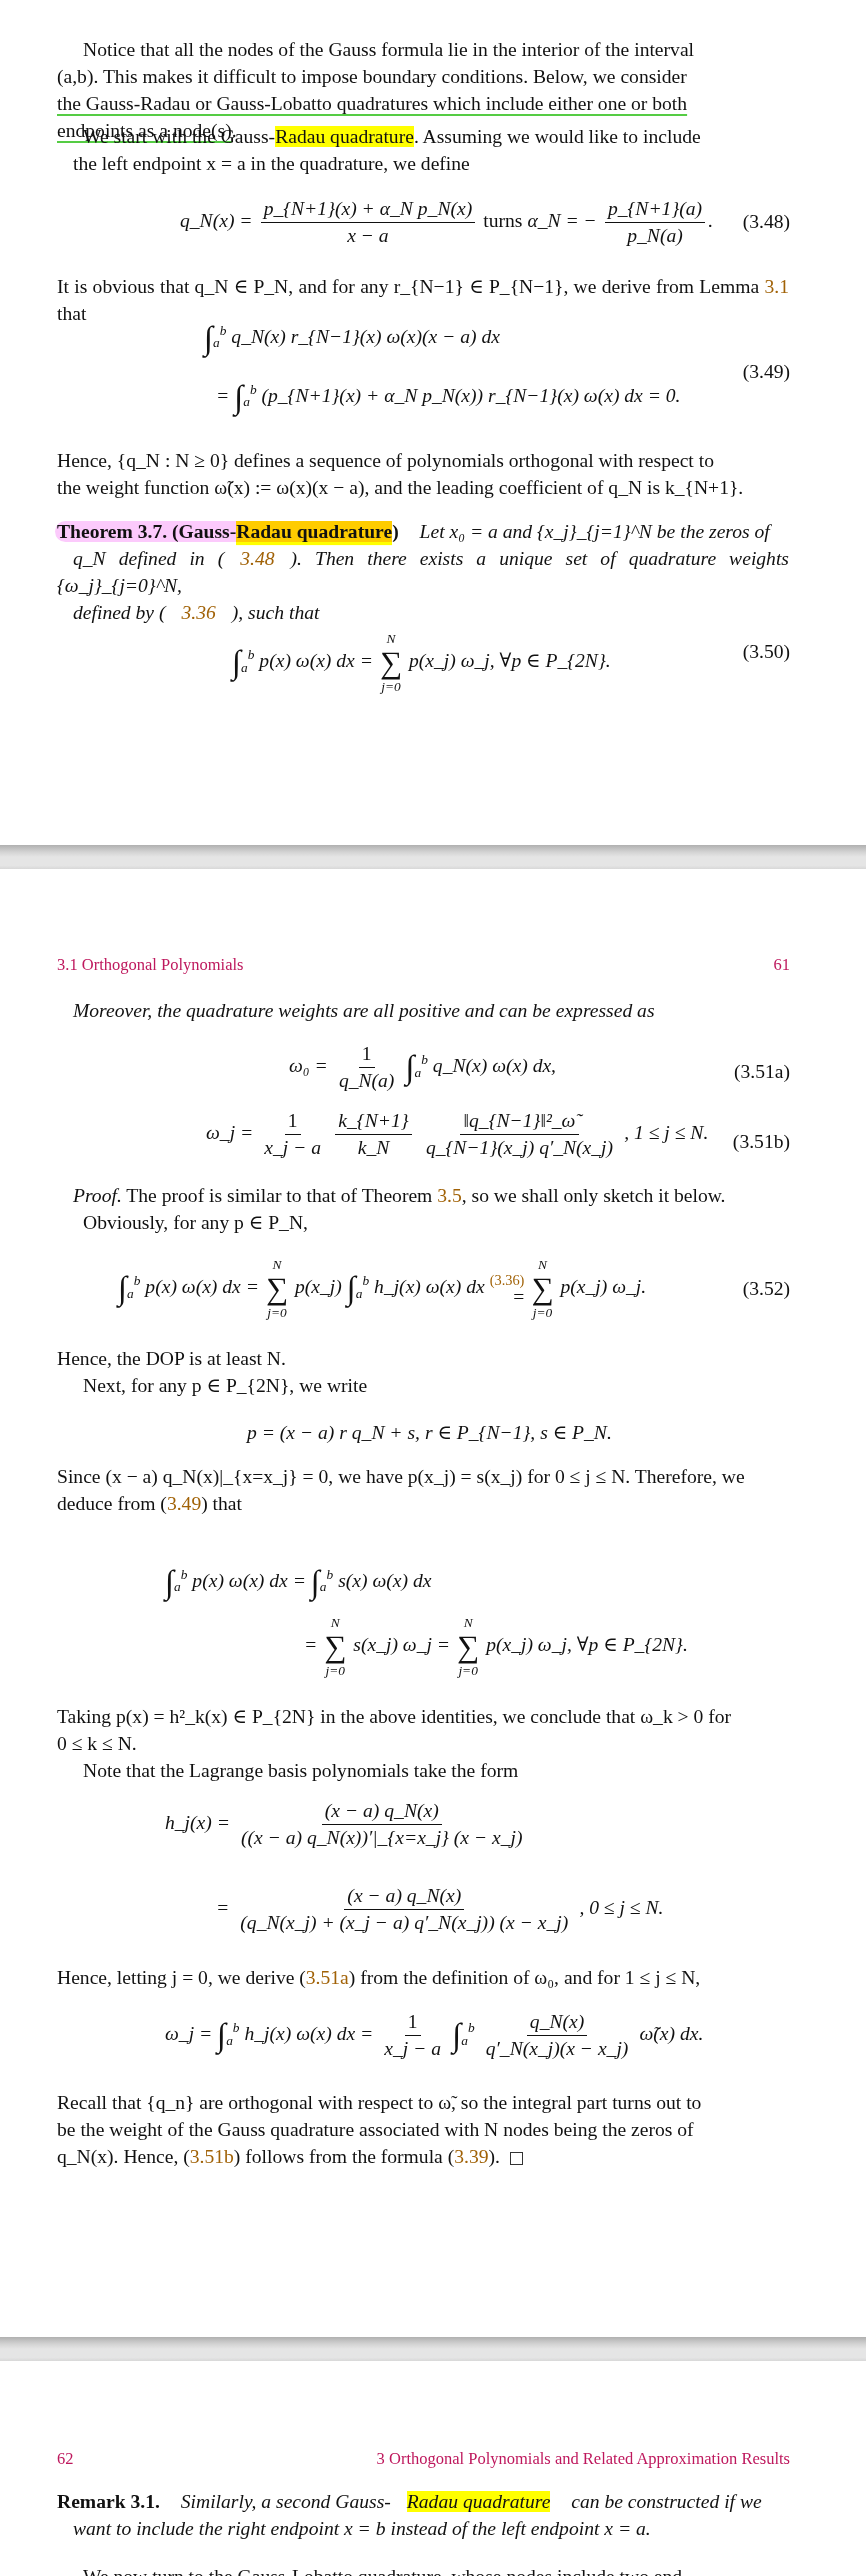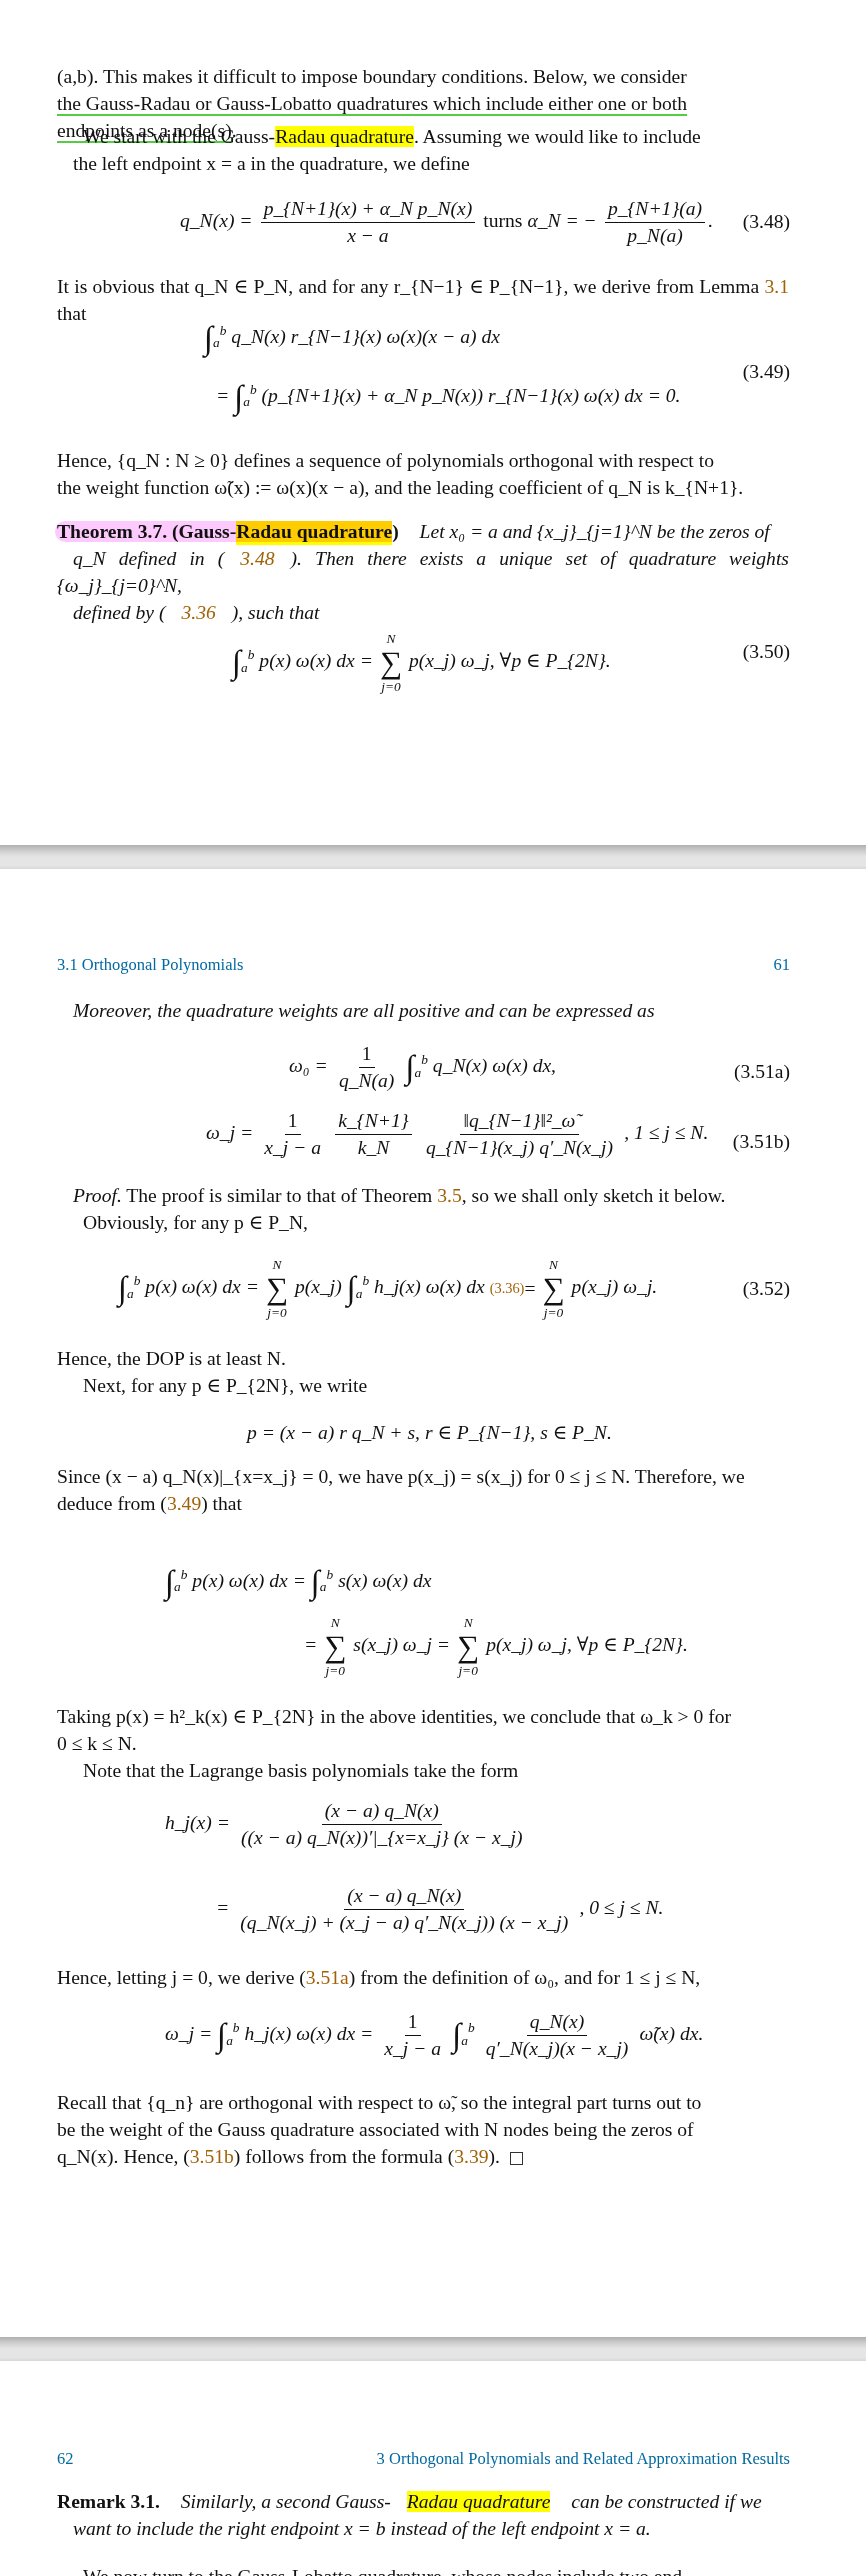--- a/index.html
+++ b/index.html
@@ -1,19 +1,19 @@
 <!DOCTYPE html>
 <html style="font-size:8.2px"><head>
 <meta charset="utf-8">
 <style>
   html, body { margin:0; padding:0; background:#ffffff; }
   body { width:867px; height:2733px; position:relative; overflow:hidden;
          font-family:"Liberation Serif","DejaVu Serif",serif; color:#111; }
   .abs { position:absolute; }
-  .txt { font-size:19.6px; line-height:27px; color:#0369a1; white-space:nowrap; }
+  .txt { font-size:19.6px; line-height:27px; color:#be185d; white-space:nowrap; }
   .para { position:absolute; left:57px; width:732px; font-size:19.6px; line-height:27px; text-align:justify; }
   .para .ind { display:inline-block; width:26px; }
   .it { font-style:italic;margin-left:16px; }
   .b { font-weight:bold; }
   .ref { color:#a16207; }
   .hl-y { background:#ffff00; }
   .hl-o { background:#ffcc00; box-shadow:0 3.1px 0 #ffff00; }
   .hl-p { background:#fccafc; border-radius:14.4px 0 0 14.4px; padding-left:2.1px; margin-left:-2.1px; }
   .ul-g { text-decoration: underline; text-decoration-color:#55cc44; text-decoration-thickness:2.1px; text-underline-offset:4.1px; }
   .eq { position:absolute; font-size:19.6px; line-height:27px; font-style:italic; white-space:nowrap; }
@@ -30,21 +30,21 @@
   .sum .l { font-size:13.4px; }
   sub, sup { font-size:13.4px; }
   .rm { font-style:normal; }
   .qed { display:inline-block; width:10.3px; height:11.3px; border:1px solid #333; vertical-align:middle; margin-left:10.3px; }
 </style>
 </head>
 <body>
 
 <div>
   <div class="para" style="top:36px;">
-    <span class="ind"></span><br>
+    <span class="ind"></span><span>Notice that all the nodes of the Gauss formula lie in the interior of the interval</span><br>
     <span>(a,b). This makes it difficult to impose boundary conditions. Below, we consider</span><br>
     <span class="ul-g">the Gauss-Radau or Gauss-Lobatto quadratures which include either one or both</span><br>
     <span class="ul-g">endpoints as a node(s)</span><span>.</span>
   </div>
   <div class="para" style="top:123px;">
     <span class="ind"></span><span>We start with the Gauss-</span><span class="hl-y">Radau quadrature</span><span>. Assuming we would like to include</span><br>
     <span class="it" style="font-style:normal">the left endpoint x = a in the quadrature, we define</span>
   </div>
 
   <div class="eq" style="top:196px; left:180px;">
@@ -147,21 +147,21 @@
     <span class="int">∫</span><sub class="lim">a</sub><sup class="lim">b</sup>
     <span>p(x) ω(x) dx =</span>
     <span class="sum">
         <span class="l">N</span>
         <span class="s">∑</span>
         <span class="l">j=0</span>
       </span>
     <span>p(x_j)</span>
     <span class="int">∫</span><sub class="lim">a</sub><sup class="lim">b</sup>
     <span>h_j(x) ω(x) dx</span>
-    <span style="display:inline-flex;align-items:flex-end;vertical-align:middle;line-height:15.5px;">
+    <span style="display:inline-flex;flex-direction:column;align-items:flex-end;vertical-align:middle;line-height:15.5px;">
         <span class="ref rm" style="font-size:14.4px;">(3.36)</span>
         <span class="rm">=</span>
       </span>
     <span class="sum">
         <span class="l">N</span>
         <span class="s">∑</span>
         <span class="l">j=0</span>
       </span>
     <span>p(x_j) ω_j.</span>
   </div>

